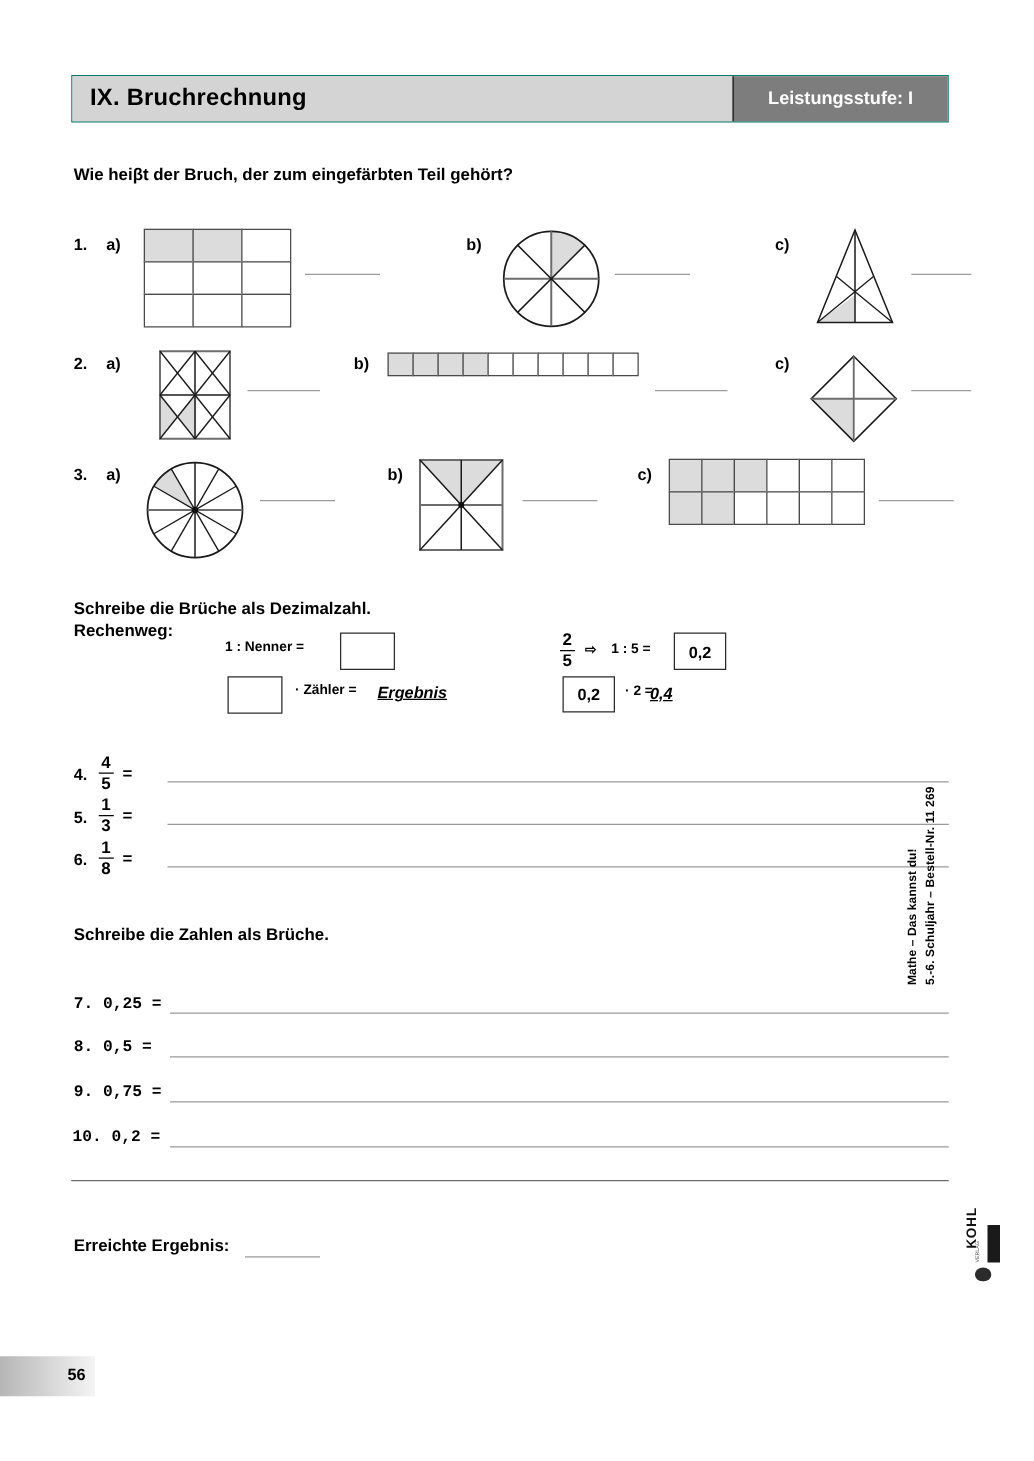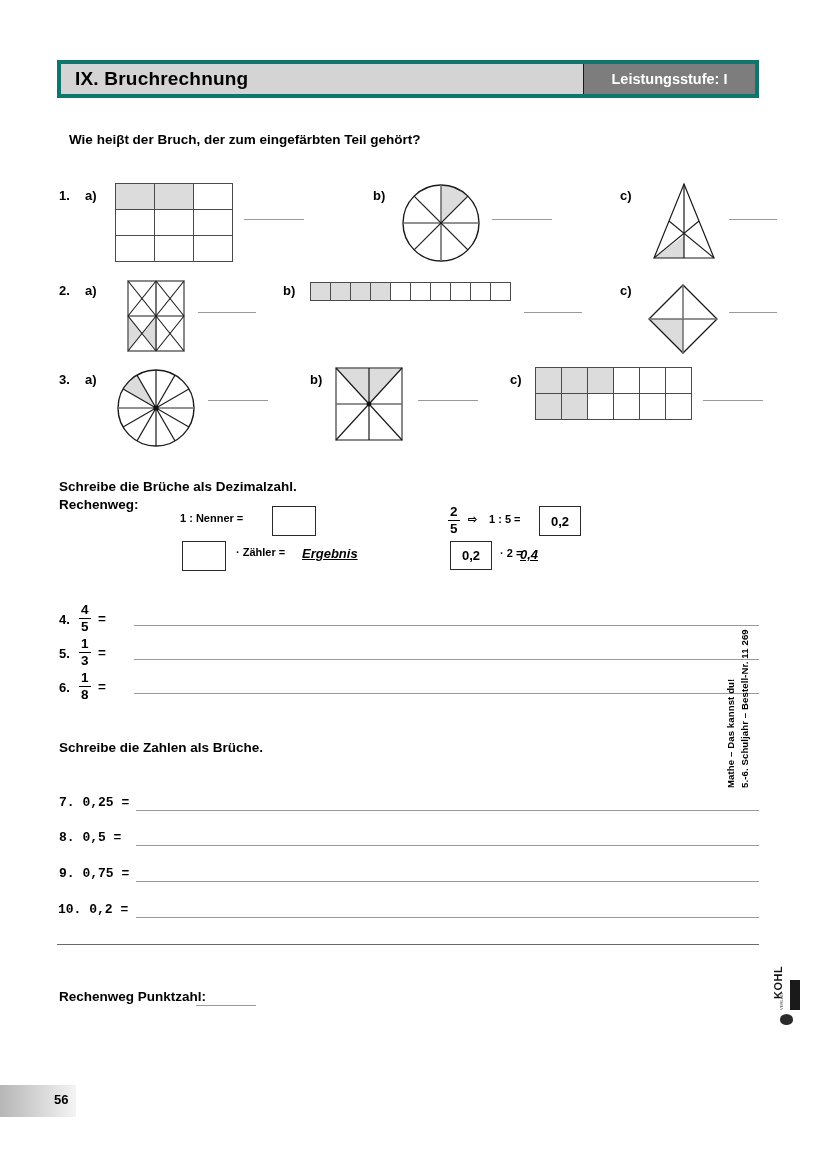--- a/index.html
+++ b/index.html
@@ -17,21 +17,21 @@
   }
 
   
   #header-bar {
     position: absolute;
     left: 57px;
     top: 60px;
     width: 702px;
     height: 38px;
     display: flex;
-    border: 4px solid #0f766e;
+    border: 1px solid #0f766e;
     box-sizing: border-box;
   }
   #header-title-box {
     flex: 1 1 auto;
     background: #d4d4d4;
     display: flex;
     align-items: center;
     padding-left: 14px;
     box-sizing: border-box;
   }
@@ -259,21 +259,21 @@
 
 <div id="header-bar">
   <div id="header-title-box">
     <span class="title">IX.  Bruchrechnung</span>
   </div>
   <div id="header-level-box">
     <span class="level">Leistungsstufe: I</span>
   </div>
 </div>
 
-<div class="instruction" style="left:69px; top:132px;text-align:right;">Wie heiβt der Bruch, der zum eingefärbten Teil gehört?</div>
+<div class="instruction" style="left:59px; top:132px;text-align:right;">Wie heiβt der Bruch, der zum eingefärbten Teil gehört?</div>
 
 <div class="ex-num" style="left:59px; top:188px;">1.</div>
 
 <div class="ex-letter" style="left:85px; top:188px;">a)</div>
 <div class="fig grid-fig" style="left:115px; top:183px; width:117px; height:78px; grid-template-columns:repeat(3,1fr); grid-template-rows:repeat(3,1fr);">
   <div class="cell-shaded"></div>
   <div class="cell-shaded"></div>
   <div class="cell-empty"></div>
   <div class="cell-empty"></div>
   <div class="cell-empty"></div>
@@ -453,21 +453,21 @@
 <div class="task-label" style="left:59px; top:830px;">8.  0,5 =</div>
 <div class="answer-line" style="left:136px; top:845px; width:623px;"></div>
 
 <div class="task-label" style="left:59px; top:866px;">9.  0,75 =</div>
 <div class="answer-line" style="left:136px; top:881px; width:623px;"></div>
 
 <div class="task-label" style="left:58px; top:902px;">10.  0,2 =</div>
 <div class="answer-line" style="left:136px; top:917px; width:623px;"></div>
 
 <div id="footer-rule"></div>
-<div id="points-label">Rechenweg Punktzahl:</div>
+<div id="points-label">Erreichte Ergebnis:</div>
 <div id="points-line"></div>
 
 <div id="side-credit">
   <div>Mathe – Das kannst du!</div>
   <div>5.-6. Schuljahr   –   Bestell-Nr. 11 269</div>
 </div>
 
 <div id="publisher-logo">
   <div class="logo-block"></div>
   <div class="logo-word">KOHL</div>

